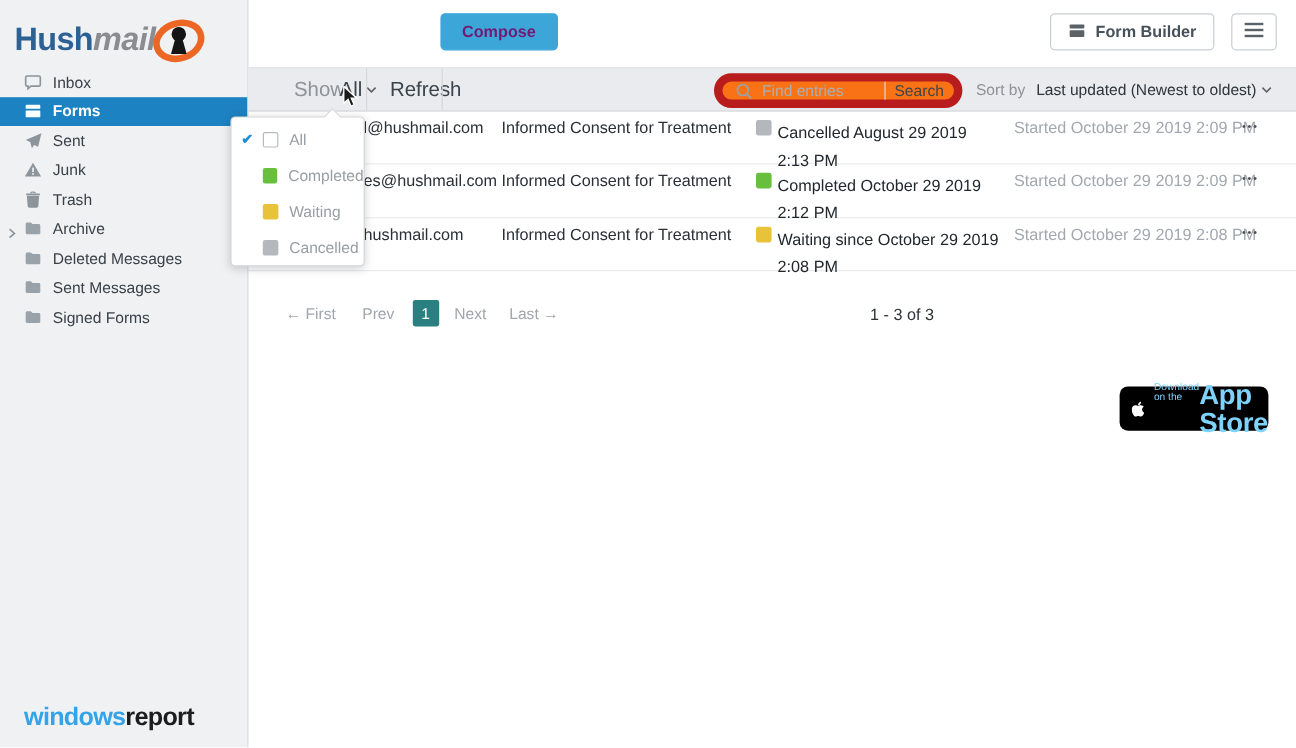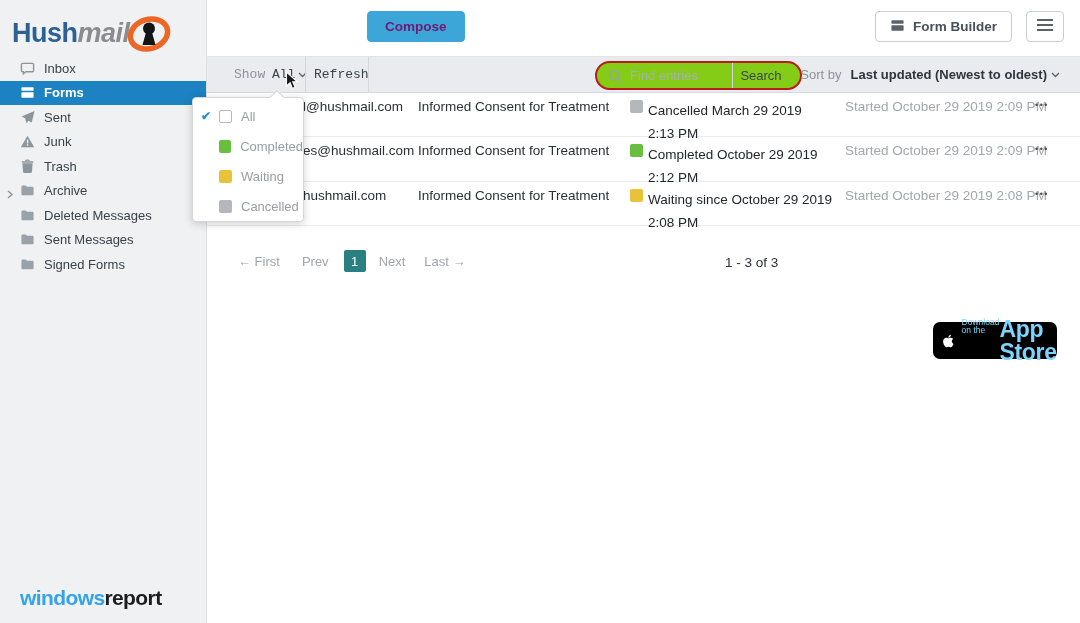--- a/index.html
+++ b/index.html
@@ -31,42 +31,42 @@
          font-family:"Liberation Sans", sans-serif;
          font-size:13.5px; font-weight:bold; color:#47515b; padding:0 14px; cursor:pointer; }
   .btn-checkmail { position:absolute; left:28px; top:11px; }
   .btn-compose { position:absolute; left:160px; top:11px; background:#3da6d9; border:1px solid #3da6d9; color:#701a75; padding:0 17px; }
   .btn-formbuilder { position:absolute; right:68px; top:11px; }
   .btn-menu { position:absolute; right:16px; top:11px; width:38px; padding:0; }
 
   .toolbar { position:relative; height:37px; background:#e9ebee;
              border-top:1px solid #e2e4e7; border-bottom:1px solid #d8dbde; }
   .tb-text { position:absolute; top:0; height:100%; display:flex; align-items:center;
-             font-size:13px; background:none; border:none; cursor:pointer;
-             font-family:Liberation Mono, monospace; }
+             font-size:17px; background:none; border:none; cursor:pointer;
+             font-family:Liberation Sans, sans-serif;margin-left:11px; }
   .tb-show { left:27px; color:#8d9399; cursor:default; }
   .tb-all { left:65px; color:#3b434b; gap:3px; }
   .tb-refresh { left:107px; color:#3b434b; }
   .tb-div { position:absolute; top:0; height:100%; width:1px; background:#d5d8db; }
   .div1 { left:98px; } .div2 { left:161px; }
   .search-pill { position:absolute; left:388px; top:4px; width:207px; height:29px;
-                 background:#84cc16; border:2px solid #b91c1c; border-radius:15px;
+                 background:#f97316; border:7px solid #b91c1c; border-radius:15px;
                  display:flex; align-items:center; }
   .search-pill input { border:none; outline:none; background:transparent; width:102px;
                        font-size:13px; color:#444; margin-left:8px;
                        font-family:"Liberation Sans", sans-serif; }
   .search-pill input::placeholder { color:#a9aeb4; }
   .pill-div { width:1px; height:100%; background:#d4d8db; }
   .pill-search { border:none; background:none; width:56px; font-size:13px; color:#3d454d;
                  cursor:pointer; font-family:"Liberation Sans", sans-serif; }
   .sortbox { position:absolute; right:20px; top:0; height:100%; display:flex; align-items:center; }
   .sort-label { font-size:13px; color:#8d9399; margin-right:9px; }
   .sort-value { display:flex; align-items:center; gap:4px; background:none; border:none;
                 font-size:13px; color:#2e353c; cursor:pointer;
-                font-family:"Liberation Sans", sans-serif;font-weight:bold; }
+                font-family:"Liberation Sans", sans-serif; }
 
   
   .row { position:relative; height:44.3px; border-bottom:1px solid #e9ebed; font-size:13.5px; }
   .cell-email   { position:absolute; left:96px;  top:6px; color:#2a3036; }
   .cell-form    { position:absolute; left:211px; top:6px; color:#2a3036; }
   .swatch       { position:absolute; left:423px; top:7px; width:13px; height:13px; border-radius:2px; }
   .cell-status  { position:absolute; left:441px; top:6px; color:#22272d; line-height:23px; }
   .cell-started { position:absolute; left:638px; top:6px; color:#a2a8ae; }
   .row-actions  { position:absolute; left:828px; top:2px; border:none; background:none;
                   font-size:9px; letter-spacing:1.5px; color:#4a4f55; cursor:pointer; height:20px; }
@@ -268,21 +268,21 @@
       </button>
     </div>
   </div>
 
   <div>
     <div class="row">
       <span class="cell-email">l@hushmail.com</span>
       <span class="cell-form">Informed Consent for Treatment</span>
       <span class="swatch" style="background: rgb(180, 184, 188);"></span>
       <div class="cell-status">
-        <div>Cancelled March 29 2019</div>
+        <div>Cancelled August 29 2019</div>
         <div>2:13 PM</div>
       </div>
       <span class="cell-started">Started October 29 2019 2:09 PM</span>
       <button class="row-actions">•••</button>
     </div>
     <div class="row">
       <span class="cell-email">es@hushmail.com</span>
       <span class="cell-form">Informed Consent for Treatment</span>
       <span class="swatch" style="background: rgb(103, 191, 61);"></span>
       <div class="cell-status">

